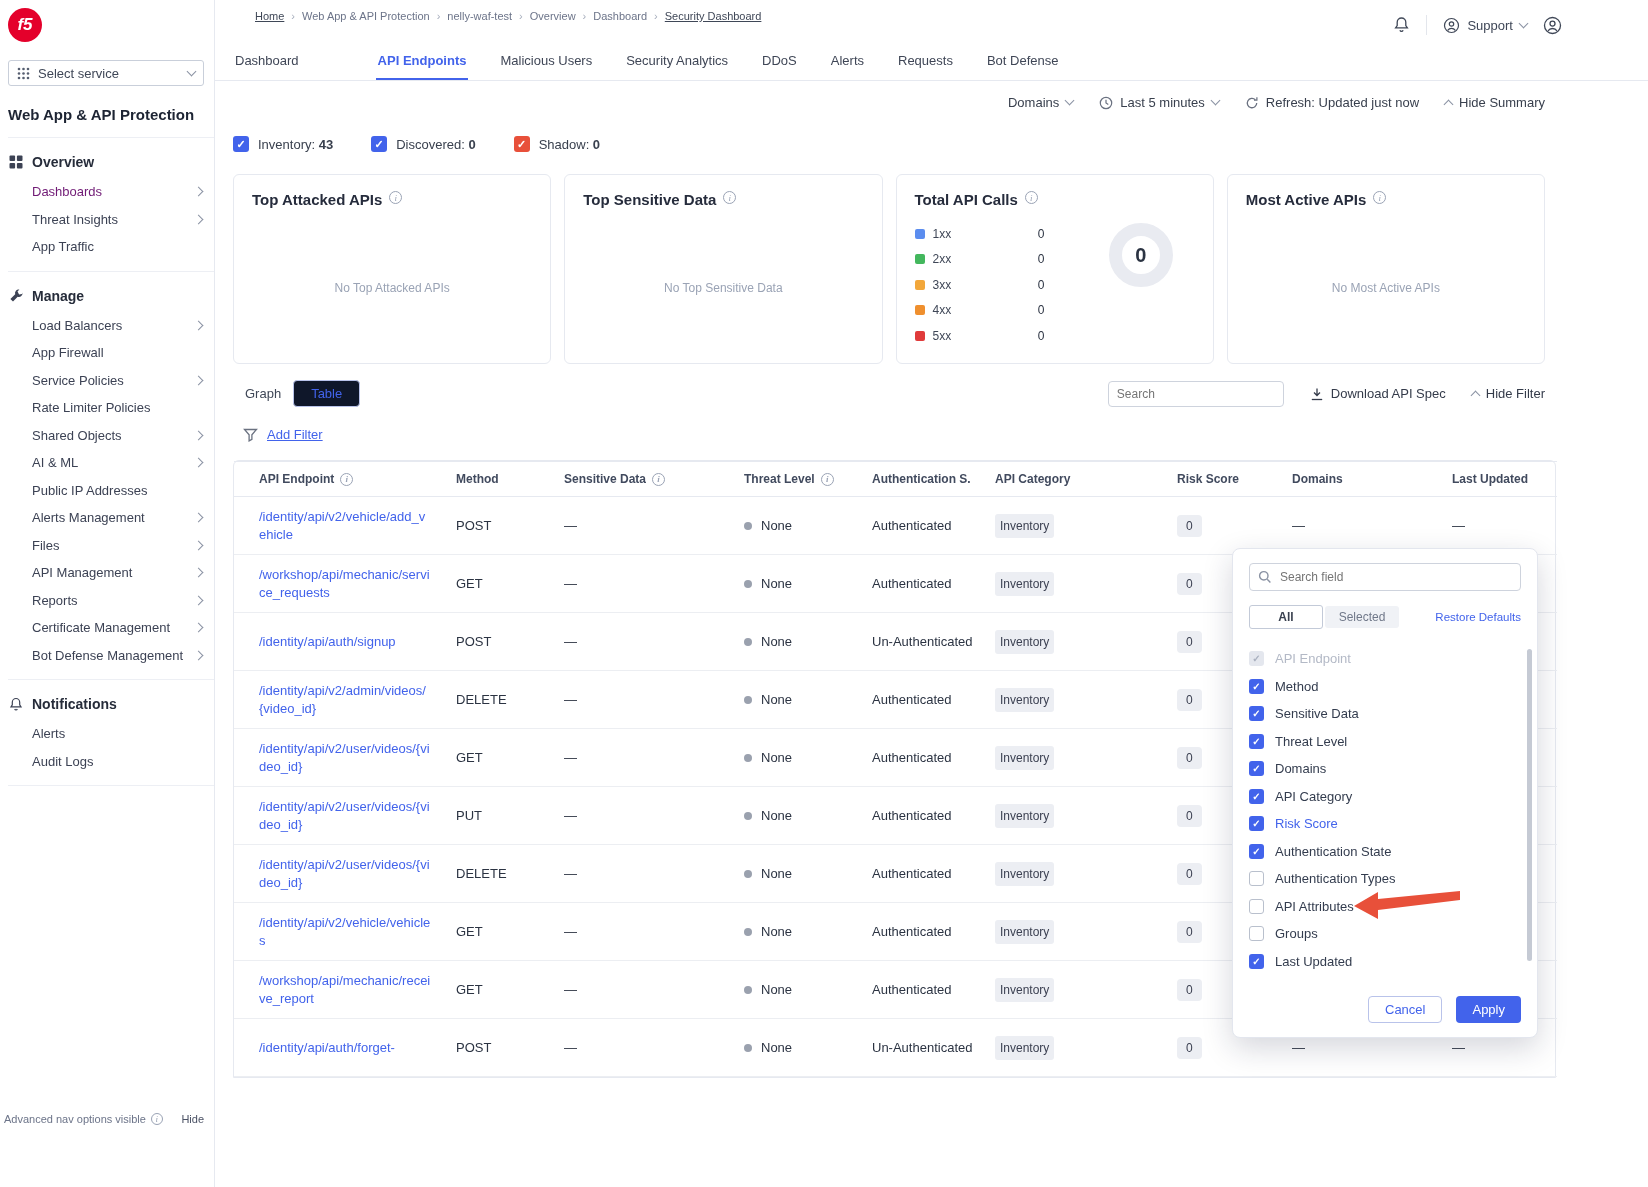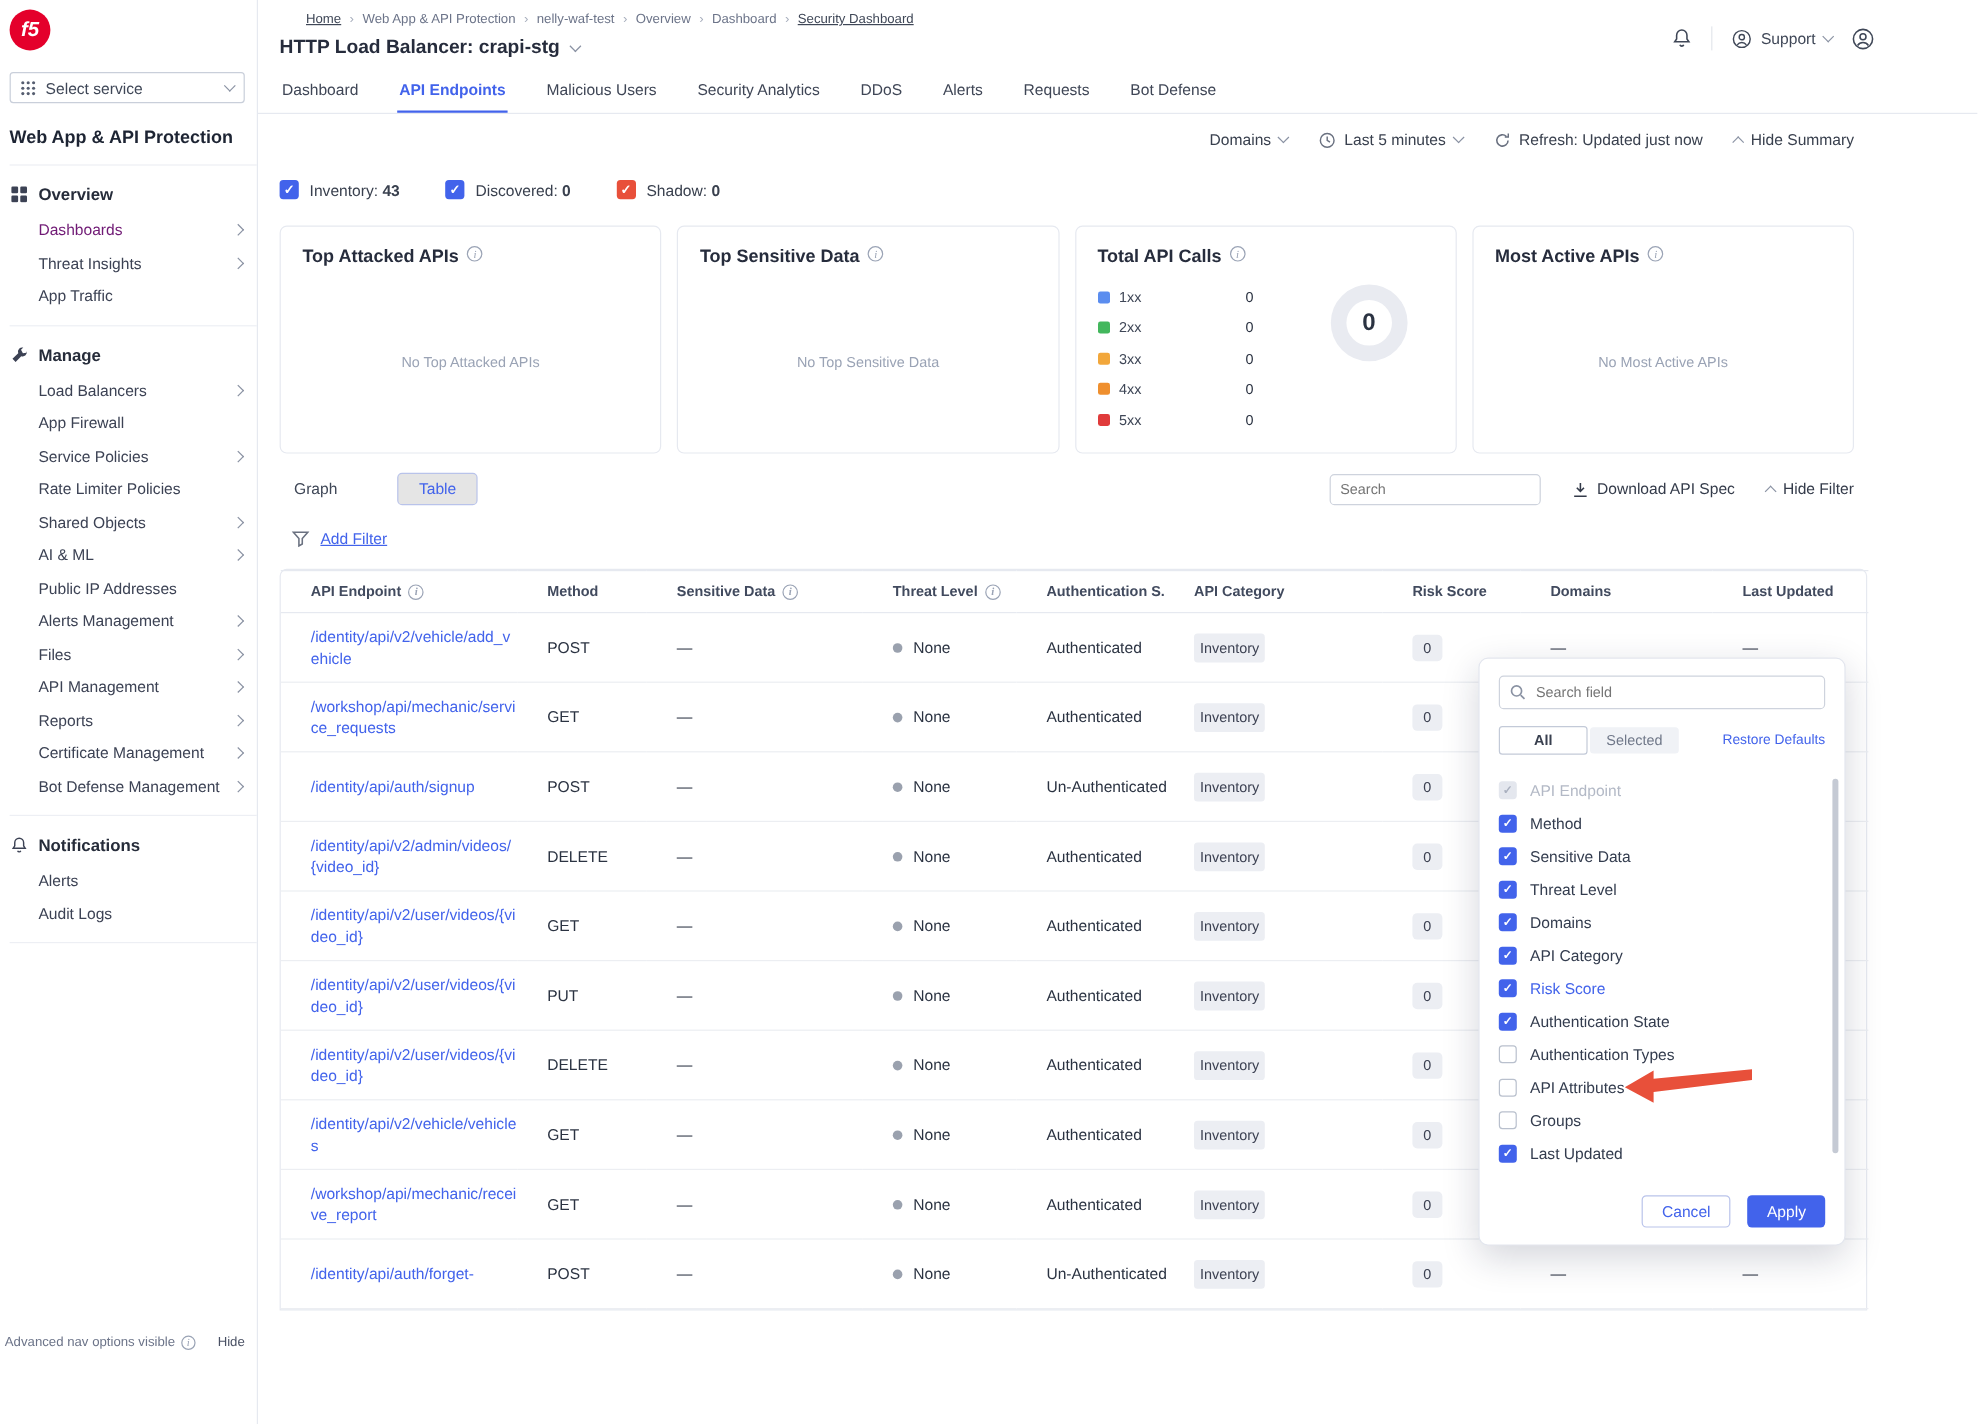--- a/index.html
+++ b/index.html
@@ -46,21 +46,21 @@
   .crumb.link{color:var(--text2);text-decoration:underline;}
   .crumb-sep{color:#a6adbc;}
   .page-title-row{display:flex;align-items:center;gap:9px;margin-top:9px;}
   h1{font-size:16px;font-weight:bold;color:#262c3c;margin:0;}
   .topbar-right{display:flex;align-items:center;gap:16px;padding-top:5px;color:var(--text2);font-size:13px;}
   .vdiv{width:1px;height:20px;background:#e3e6ec;}
   .support-group{display:flex;align-items:center;gap:7px;cursor:pointer;}
 
   .tabs{display:flex;gap:30px;padding-left:18px;border-bottom:1px solid var(--border);margin-top:8px;}
   .tab{font-size:13px;color:#3f4656;padding:10px 2px 12px;cursor:pointer;white-space:nowrap;}
-  .tab.active{color:var(--primary);font-weight:bold;box-shadow:inset 0 -2px 0 var(--primary);}
+  .tab.active{color:var(--primary);font-weight:bold;box-shadow:inset 0 -2px 0 var(--primary);margin-left:45px;}
 
   .content{padding:14px 0 0 18px;}
   .row-w{width:1312px;}
   .controls-row{display:flex;justify-content:flex-end;align-items:center;gap:26px;font-size:13px;color:#39404e;}
   .ctrl{display:flex;align-items:center;gap:7px;cursor:pointer;white-space:nowrap;}
 
   .filters-row{display:flex;gap:38px;margin-top:26px;align-items:center;}
   .filt{display:flex;align-items:center;gap:9px;font-size:13px;color:#39404e;cursor:pointer;}
   .cb{width:16px;height:16px;border-radius:3px;display:inline-flex;align-items:center;justify-content:center;font-size:11px;font-weight:bold;color:#fff;}
   .cb.blue{background:var(--primary);}
@@ -77,21 +77,21 @@
   .info-dot{width:13px;height:13px;min-width:13px;border:1px solid var(--faint);border-radius:50%;color:var(--faint);font-size:9px;display:inline-flex;align-items:center;justify-content:center;font-family:"Liberation Serif",serif;font-style:italic;}
   .legend{margin-top:13px;width:130px;}
   .legend-row{display:flex;align-items:center;gap:8px;height:25.5px;font-size:12px;color:var(--text2);}
   .legend-sq{width:10px;height:10px;border-radius:2px;}
   .legend-val{margin-left:auto;color:var(--text);}
   .donut{position:absolute;right:40px;top:48px;width:64px;height:64px;border:13px solid #e9ebf1;border-radius:50%;display:flex;align-items:center;justify-content:center;font-size:20px;font-weight:bold;color:var(--text);}
 
   
   .table-toolbar{display:flex;align-items:center;margin-top:16px;}
   .toggle-graph{font-size:13px;color:var(--text2);padding:5px 12px;cursor:pointer;}
-  .toggle-table{font-size:13px;color:var(--primary);border:1px solid #b9c3ea;background:#e5e5e5;border-radius:4px;padding:5px 17px;cursor:pointer;margin-left:38px;}
+  .toggle-table{font-size:13px;color:var(--primary);border:1px solid #b9c3ea;background:#0f172a;border-radius:4px;padding:5px 17px;cursor:pointer;}
   .spacer{flex:1;}
   .search-input{width:176px;height:26px;border:1px solid #ced3dd;border-radius:4px;font-size:12px;padding:0 8px;color:#39404e;font-family:inherit;}
   .tool-link{display:flex;align-items:center;gap:7px;font-size:13px;color:#343b4a;cursor:pointer;margin-left:26px;white-space:nowrap;}
   .add-filter-row{margin-top:20px;display:flex;align-items:center;gap:9px;color:var(--primary);font-size:13px;padding-left:10px;cursor:pointer;width:120px;text-decoration:underline;}
 
   
   .table-card{width:1323px;border:1px solid var(--border);border-radius:6px 6px 0 0;margin-top:18px;background:#fff;}
   .table-head-bar{display:flex;align-items:center;justify-content:space-between;padding:10px 16px 10px 20px;}
   .items-count{font-size:13px;color:#3f4656;}
   .gear-btn{width:27px;height:27px;border:1px solid #c3cdf3;background:#eef2ff;border-radius:4px;display:flex;align-items:center;justify-content:center;cursor:pointer;}
@@ -278,24 +278,20 @@
             <span class="crumb">Web App &amp; API Protection</span>
             <span class="crumb-sep">›</span>
             <span class="crumb">nelly-waf-test</span>
             <span class="crumb-sep">›</span>
             <span class="crumb">Overview</span>
             <span class="crumb-sep">›</span>
             <span class="crumb">Dashboard</span>
             <span class="crumb-sep">›</span>
             <span class="crumb link">Security Dashboard</span>
           </div>
-        <div class="page-title-row">
-          <h1>HTTP Load Balancer: crapi-stg</h1>
-          <span class="chev down"></span>
-        </div>
       </div>
       <div class="topbar-right">
         <span>
           <svg class="icn" width="17" height="18" viewBox="0 0 17 18" fill="none" stroke="#3f4757" stroke-width="1.3">
             <path d="M8.5 2a4.3 4.3 0 0 1 4.3 4.3v3.2l1.6 2.3H2.6l1.6-2.3V6.3A4.3 4.3 0 0 1 8.5 2z"></path>
             <path d="M6.9 14.3a1.7 1.7 0 0 0 3.2 0"></path>
           </svg>
         </span>
         <div class="vdiv"></div>
         <div class="support-group">

